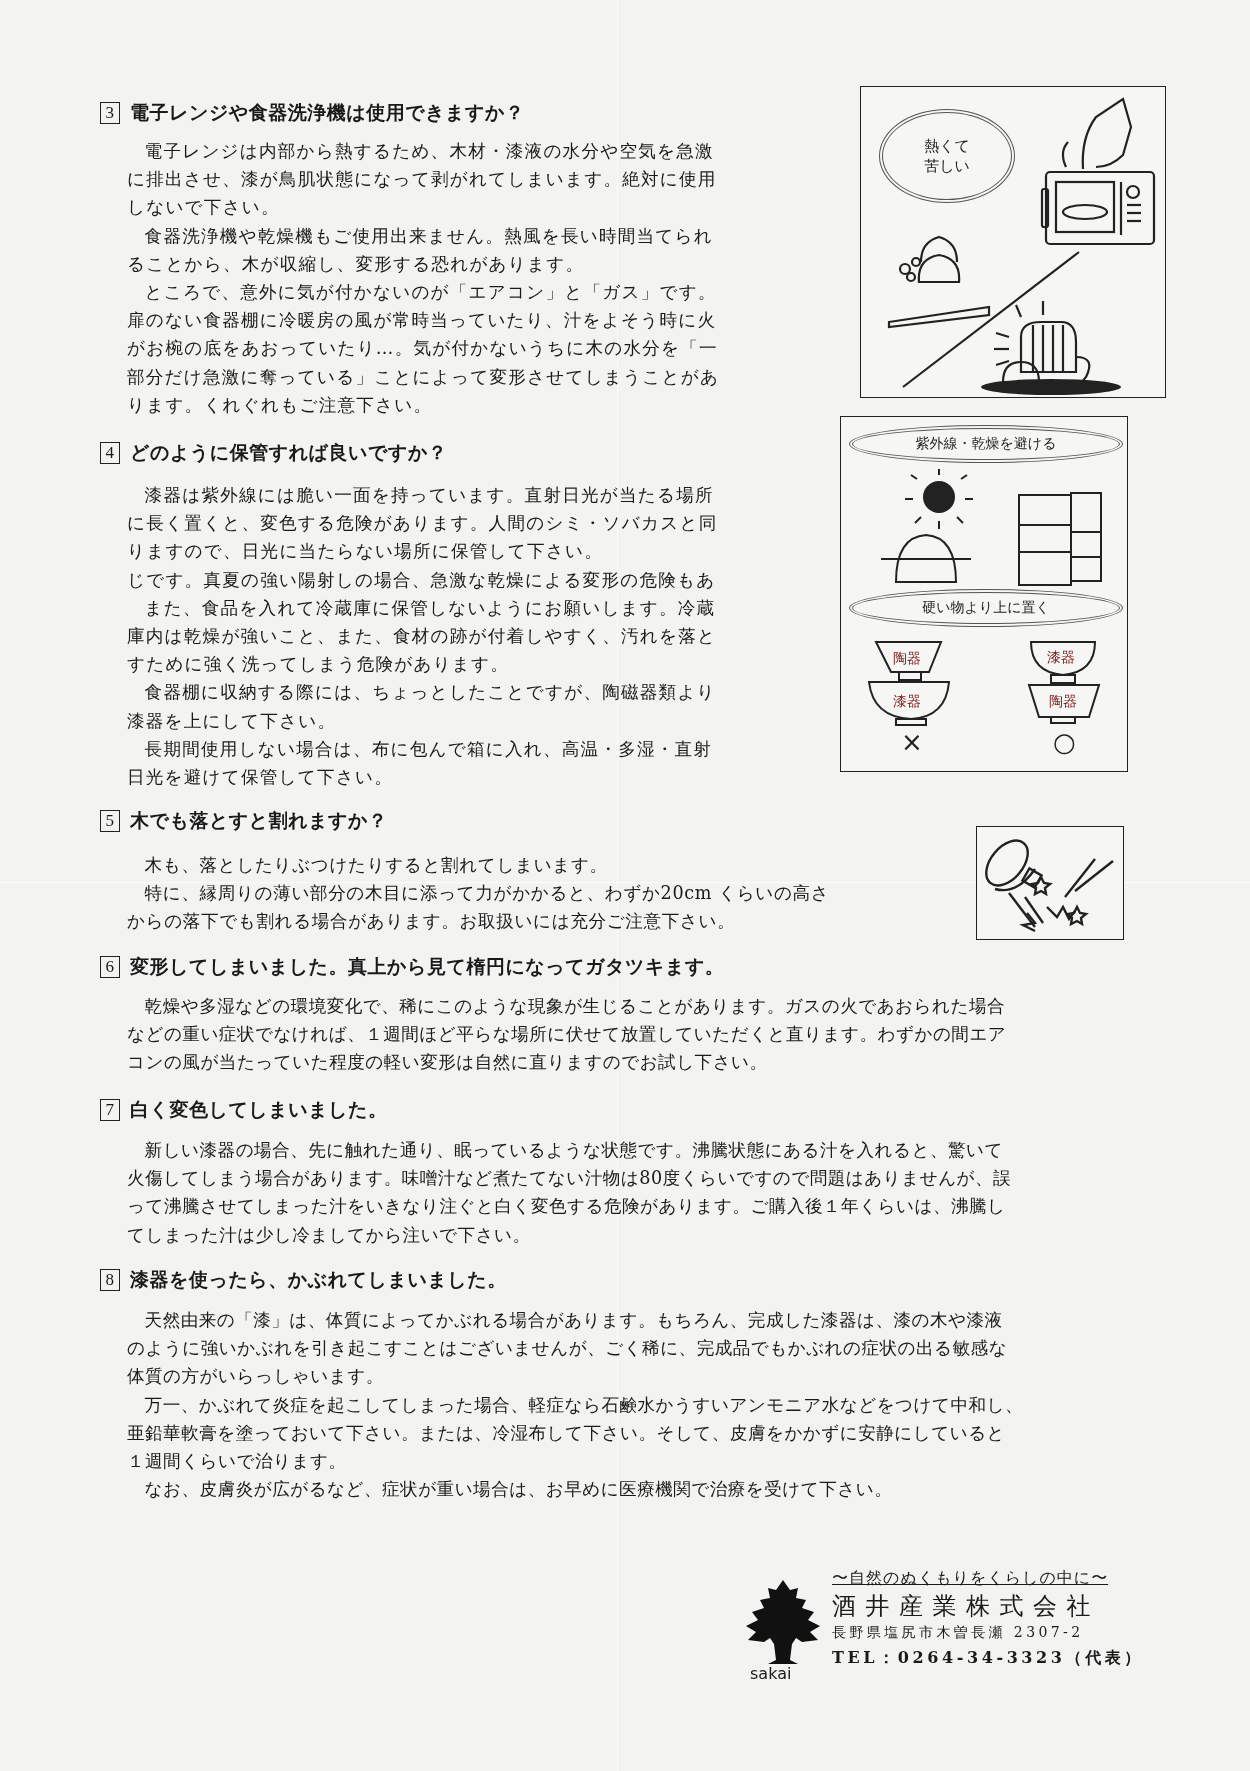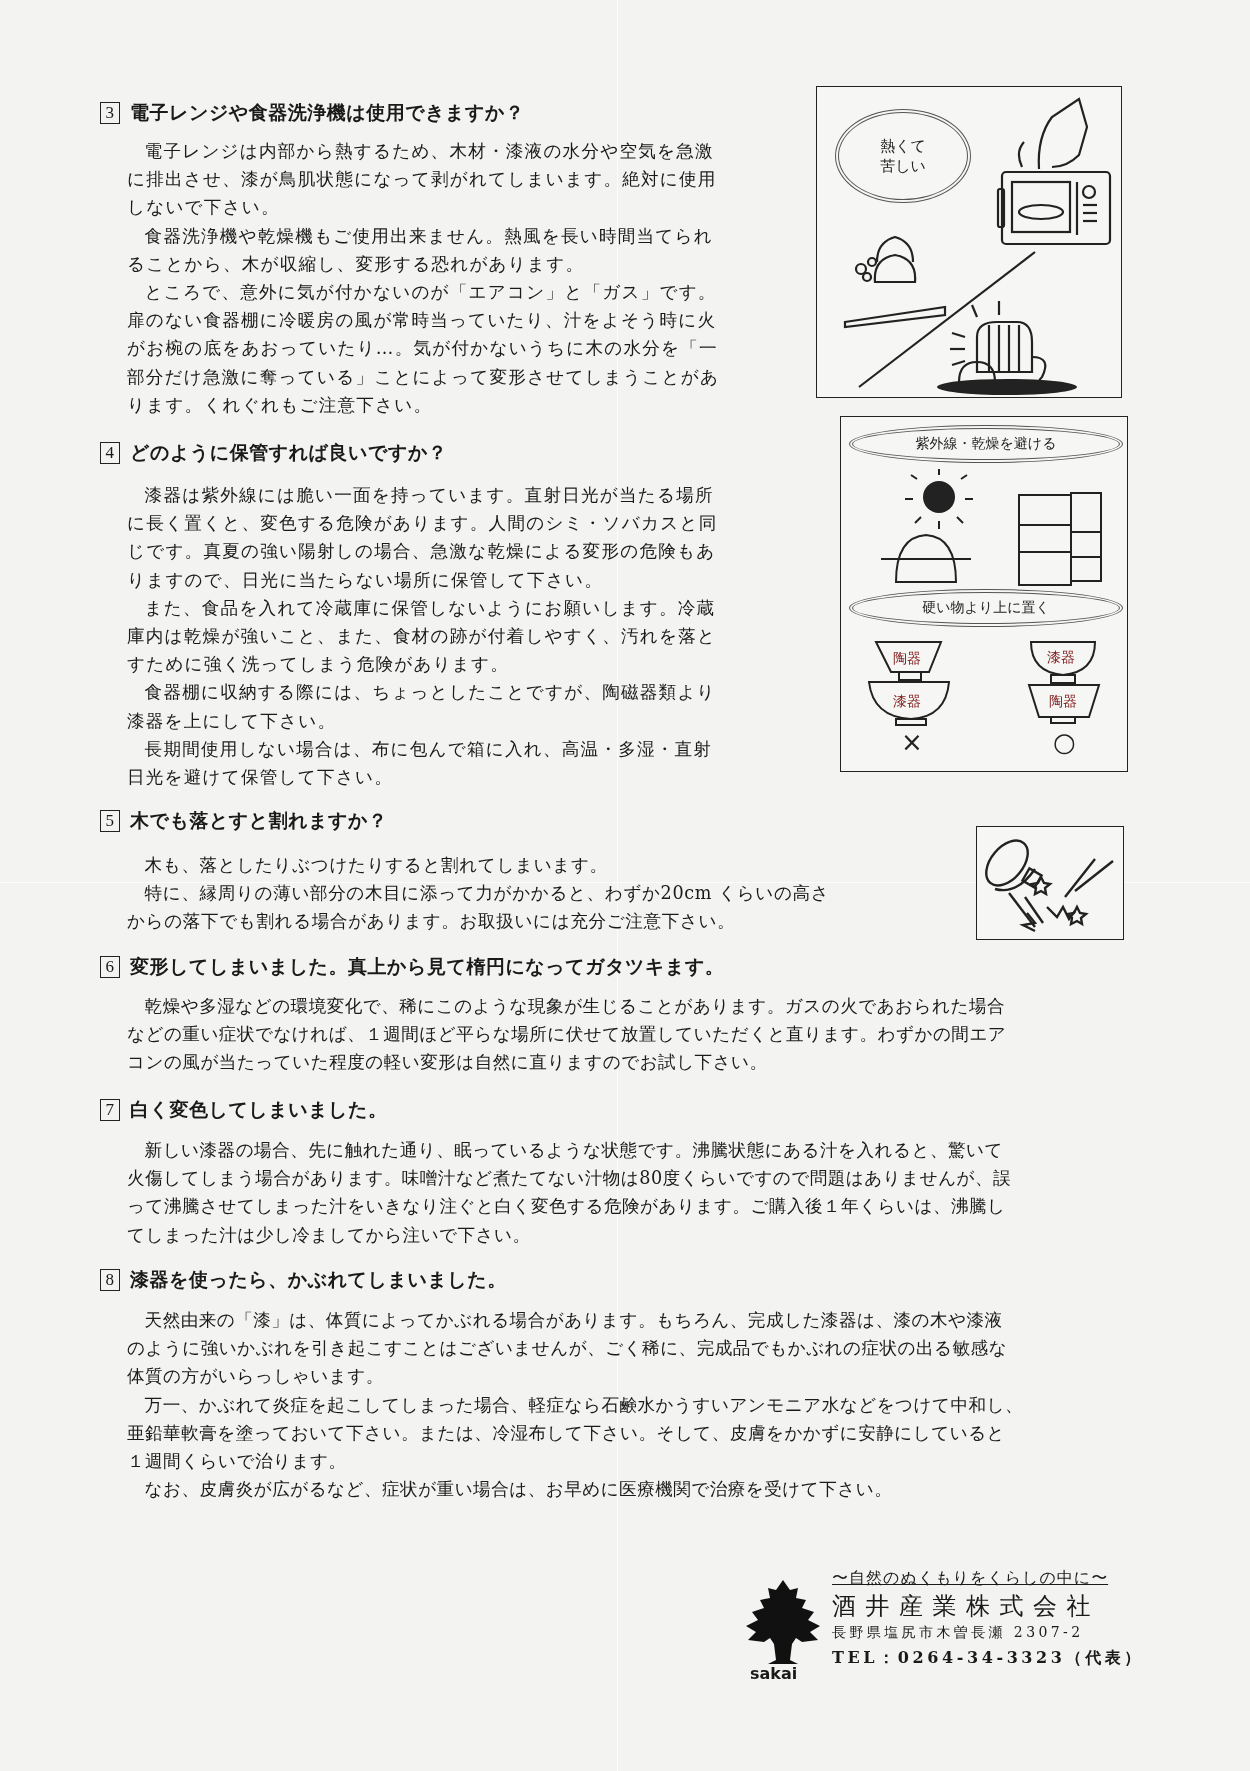--- a/index.html
+++ b/index.html
@@ -34,21 +34,21 @@
   }
   .bowl-lbl { position:absolute; font-family:"DejaVu Sans",sans-serif; font-size:14px; color:#7f1d1d; }
   .mark { position:absolute; font-family:"DejaVu Sans",sans-serif; font-size:26px; color:#222; }
 
   .footer { position:absolute; left:740px; top:1568px; width:440px; height:110px; }
   .footer .logo { position:absolute; left:2px; top:10px; width:82px; height:100px; }
   .footer .slogan { position:absolute; left:92px; top:0; font-size:16px; letter-spacing:1px; white-space:nowrap;text-decoration:underline; }
   .footer .company { position:absolute; left:92px; top:22px; font-size:24px; letter-spacing:9.5px; white-space:nowrap; }
   .footer .addr { position:absolute; left:92px; top:56px; font-size:14px; letter-spacing:3.4px; white-space:nowrap; }
   .footer .tel { position:absolute; left:92px; top:80px; font-size:16px; letter-spacing:3.6px; white-space:nowrap;font-weight:bold; }
-  .footer .brand { position:absolute; left:10px; top:96px; font-family:"DejaVu Sans",sans-serif; font-weight:bold; font-size:16px; }
+  .footer .brand { position:absolute; left:10px; top:96px; font-family:"DejaVu Sans",sans-serif; font-weight:normal; font-size:16px; }
 </style>
 </head>
 <body>
 
 <div class="fold-v"></div>
 <div class="fold-h"></div>
 
 <div class="q-heading" style="left:100px; top:100px;">
   <span class="q-num">3</span>
   <span>電子レンジや食器洗浄機は使用できますか？</span>
@@ -59,21 +59,21 @@
   <p style="text-indent:0">しないで下さい。</p>
   <p>食器洗浄機や乾燥機もご使用出来ません。熱風を長い時間当てられ</p>
   <p style="text-indent:0">ることから、木が収縮し、変形する恐れがあります。</p>
   <p>ところで、意外に気が付かないのが「エアコン」と「ガス」です。</p>
   <p style="text-indent:0">扉のない食器棚に冷暖房の風が常時当っていたり、汁をよそう時に火</p>
   <p style="text-indent:0">がお椀の底をあおっていたり…。気が付かないうちに木の水分を「一</p>
   <p style="text-indent:0">部分だけ急激に奪っている」ことによって変形させてしまうことがあ</p>
   <p style="text-indent:0">ります。くれぐれもご注意下さい。</p>
 </div>
 
-<div class="illus" style="left:816px; top:86px; width:304px; height:310px;">
+<div class="illus" style="left:860px; top:86px; width:304px; height:310px;">
   <div class="oval-lbl" style="left:18px; top:22px; width:128px; height:86px; font-size:15px; line-height:20px; flex-direction:column;">
     <span>熱くて</span>
     <span>苦しい</span>
   </div>
   <svg width="304" height="310" style="position:absolute;left:0;top:0">
     <g fill="none" stroke="#222" stroke-width="2.2">
       <rect x="185" y="85" width="108" height="72" rx="4"></rect>
       <rect x="195" y="95" width="58" height="50"></rect>
       <ellipse cx="224" cy="125" rx="22" ry="7"></ellipse>
       <line x1="260" y1="95" x2="260" y2="148"></line>
@@ -108,22 +108,22 @@
   </svg>
 </div>
 
 <div class="q-heading" style="left:100px; top:440px;">
   <span class="q-num">4</span>
   <span>どのように保管すれば良いですか？</span>
 </div>
 <div class="para" style="left:127px; top:481px; width:670px;">
   <p>漆器は紫外線には脆い一面を持っています。直射日光が当たる場所</p>
   <p style="text-indent:0">に長く置くと、変色する危険があります。人間のシミ・ソバカスと同</p>
+  <p style="text-indent:0">りますので、日光に当たらない場所に保管して下さい。</p>
   <p style="text-indent:0">じです。真夏の強い陽射しの場合、急激な乾燥による変形の危険もあ</p>
-  <p style="text-indent:0">りますので、日光に当たらない場所に保管して下さい。</p>
   <p>また、食品を入れて冷蔵庫に保管しないようにお願いします。冷蔵</p>
   <p style="text-indent:0">庫内は乾燥が強いこと、また、食材の跡が付着しやすく、汚れを落と</p>
   <p style="text-indent:0">すために強く洗ってしまう危険があります。</p>
   <p>食器棚に収納する際には、ちょっとしたことですが、陶磁器類より</p>
   <p style="text-indent:0">漆器を上にして下さい。</p>
   <p>長期間使用しない場合は、布に包んで箱に入れ、高温・多湿・直射</p>
   <p style="text-indent:0">日光を避けて保管して下さい。</p>
 </div>
 
 <div class="illus" style="left:840px; top:416px; width:286px; height:354px;">

